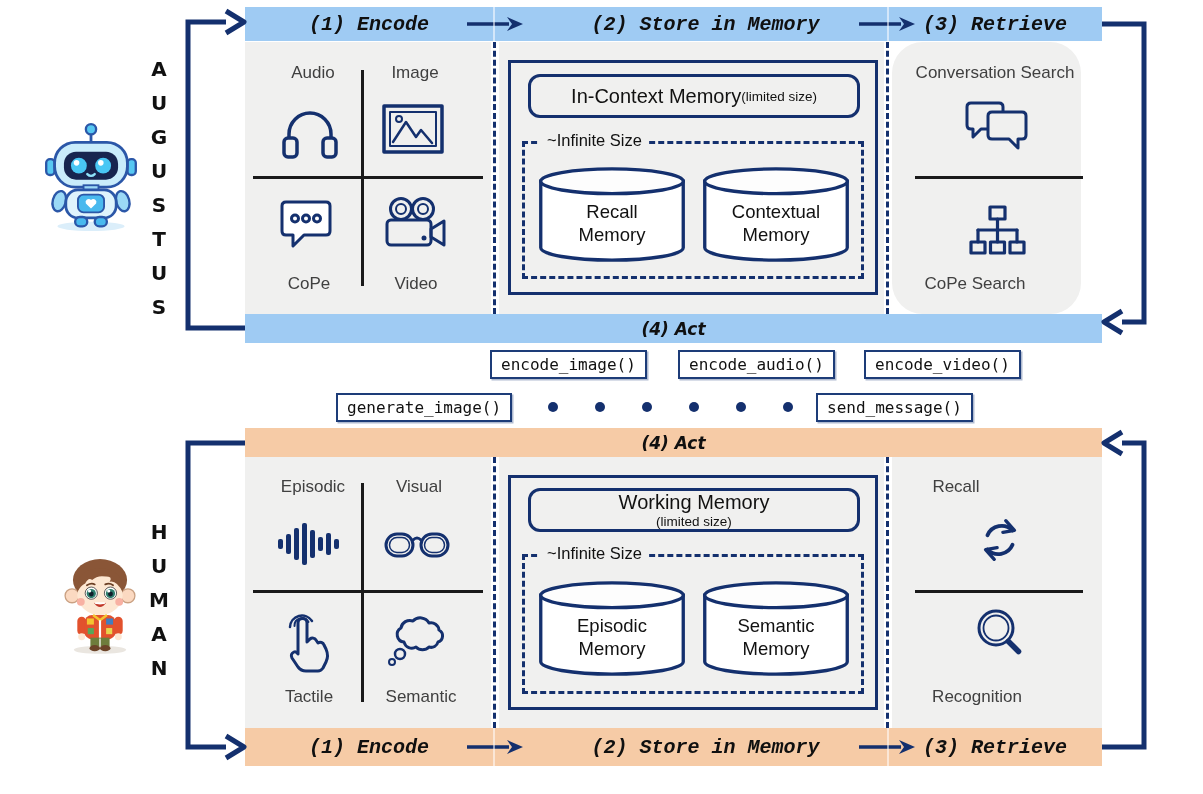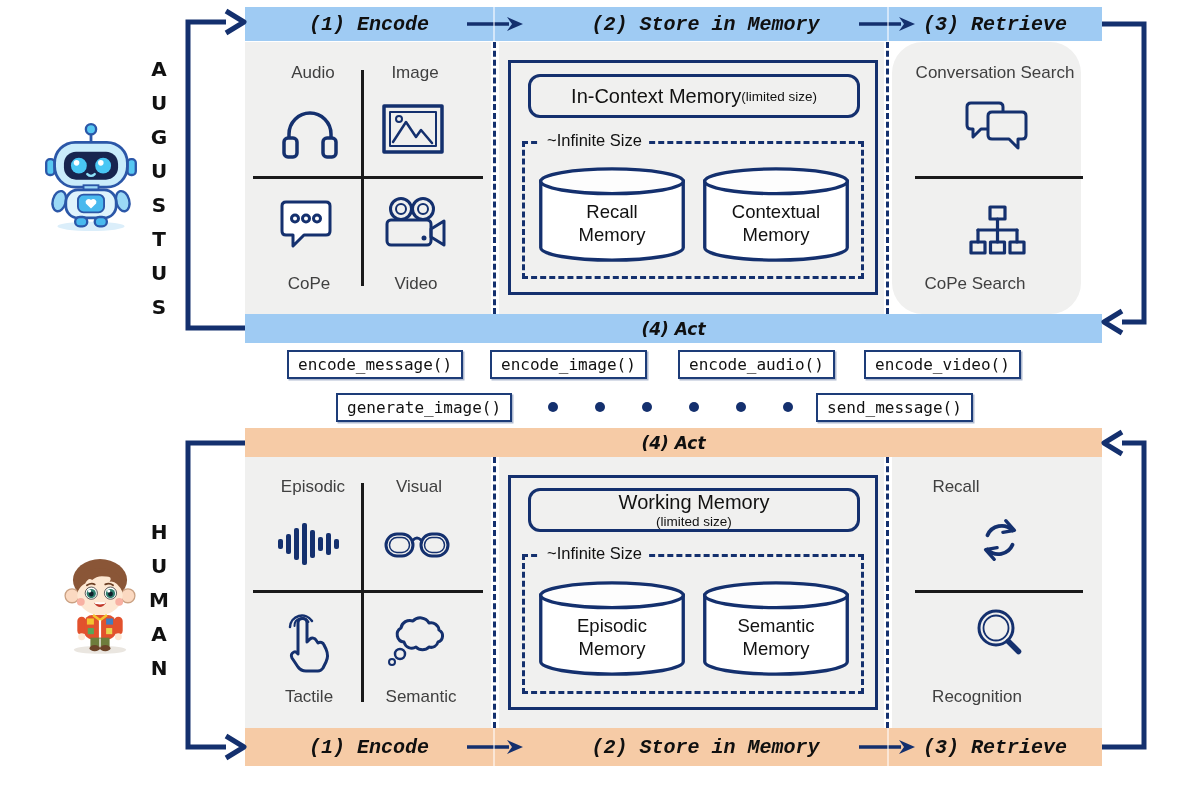--- a/index.html
+++ b/index.html
@@ -212,21 +212,20 @@
         <rect x="22.5" y="38" width="14" height="11" stroke-width="3.2"></rect>
         <rect x="42" y="38" width="14" height="11" stroke-width="3.2"></rect>
     </svg>
     <div class="quad-label" style="left:83px;top:232px;">CoPe Search</div>
   </div>
 
   <div class="bar blue" style="top:314px;height:29px;">
     <span class="act-label">(4) Act</span>
   </div>
 
-  <div class="fnbox" style="left:287px;top:350px;">encode_message()</div>
   <div class="fnbox" style="left:678px;top:350px;">encode_audio()</div>
   <div class="fnbox" style="left:490px;top:350px;">encode_image()</div>
   <div class="fnbox" style="left:864px;top:350px;">encode_video()</div>
   <div class="fnbox" style="left:336px;top:393px;">generate_image()</div>
   <div class="dots" style="left:548px;top:402px;">
     <div class="dot"></div>
       <div class="dot"></div>
       <div class="dot"></div>
       <div class="dot"></div>
       <div class="dot"></div>

